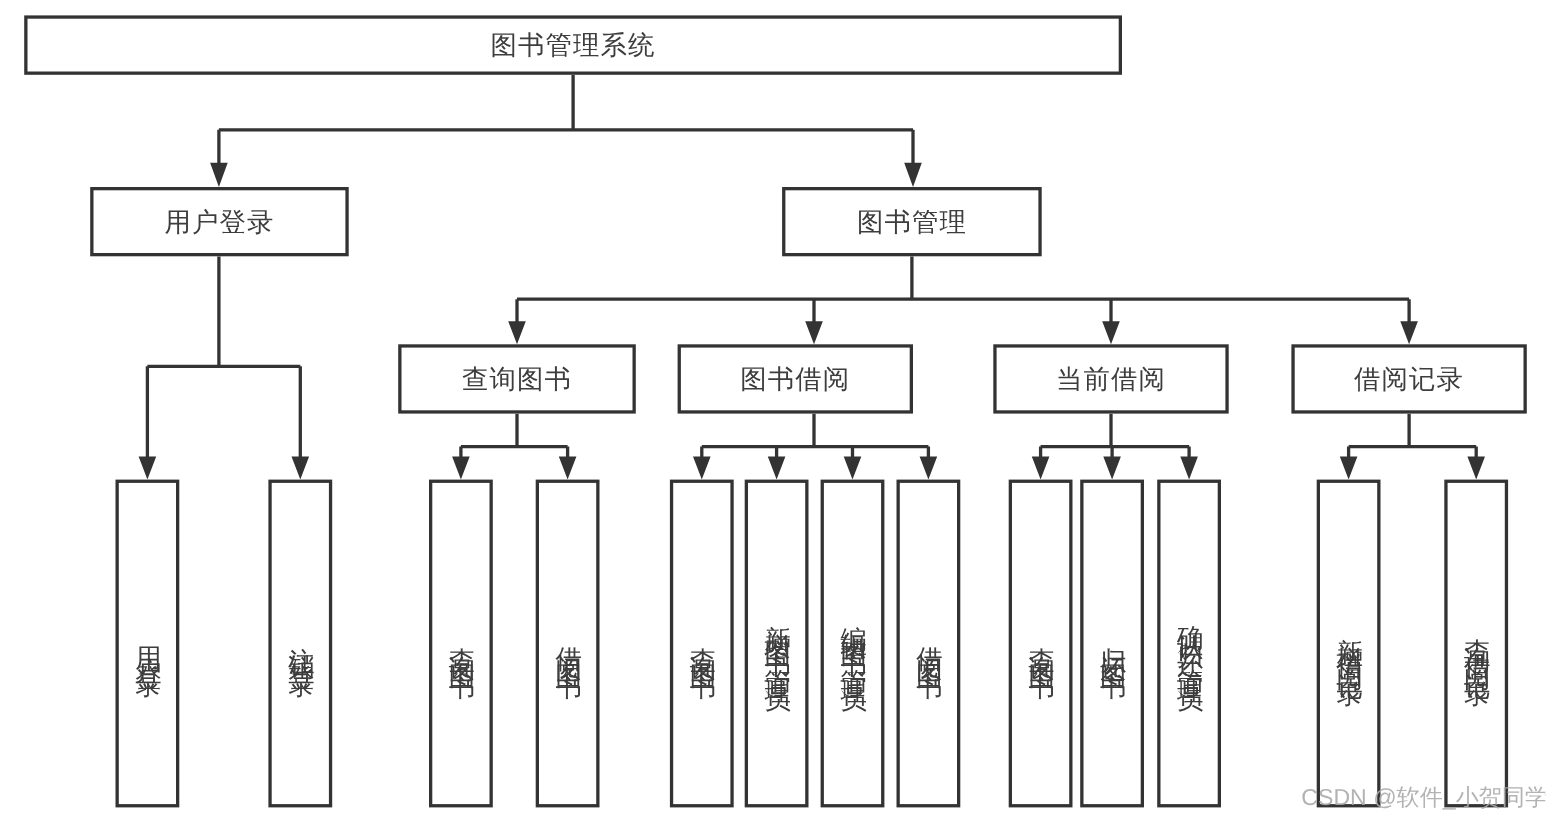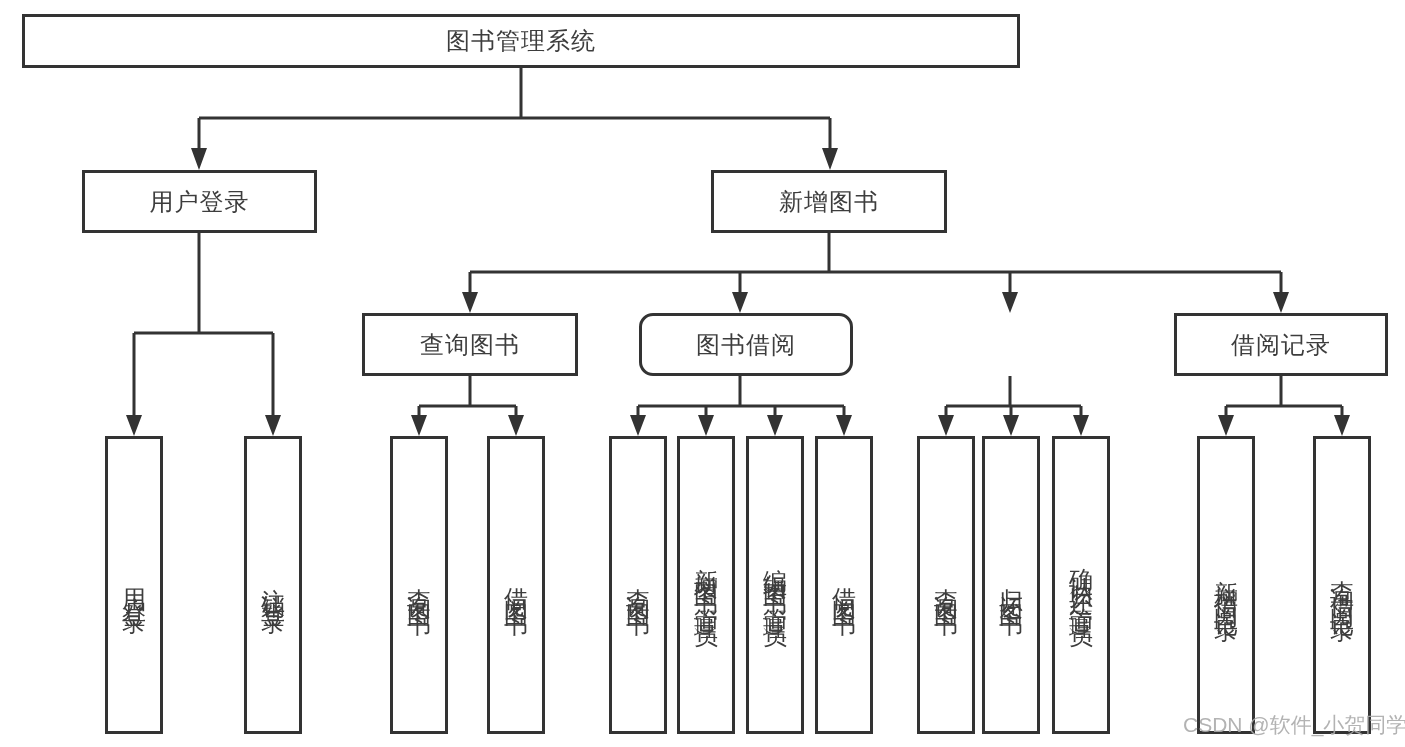--- a/index.html
+++ b/index.html
@@ -75,28 +75,31 @@
   </svg>
 
   <div class="box" style="left:22px; top:14px; width:998px; height:54px;">
     <span class="h-label">图书管理系统</span>
   </div>
 
   <div class="box" style="left:82px; top:170px; width:235px; height:63px;">
     <span class="h-label">用户登录</span>
   </div>
   <div class="box" style="left:711px; top:170px; width:236px; height:63px;">
-    <span class="h-label">新增图书</span>
+    <span class="h-label">图书管理</span>
   </div>
 
   <div class="box" style="left:362px; top:313px; width:216px; height:63px;">
     <span class="h-label">查询图书</span>
   </div>
-  <div class="box" style="left:639px; top:313px; width:214px; height:63px;border-radius:14px;">
+  <div class="box" style="left:616px; top:313px; width:214px; height:63px;">
     <span class="h-label">图书借阅</span>
+  </div>
+  <div class="box" style="left:903px; top:313px; width:214px; height:63px;">
+    <span class="h-label">当前借阅</span>
   </div>
   <div class="box" style="left:1174px; top:313px; width:214px; height:63px;">
     <span class="h-label">借阅记录</span>
   </div>
 
   <div class="box leaf" style="left:105px; top:436px; width:58px; height:298px;">
     <span class="v-label">用户登录</span>
   </div>
   <div class="box leaf" style="left:244px; top:436px; width:58px; height:298px;">
     <span class="v-label">注销登录</span>

